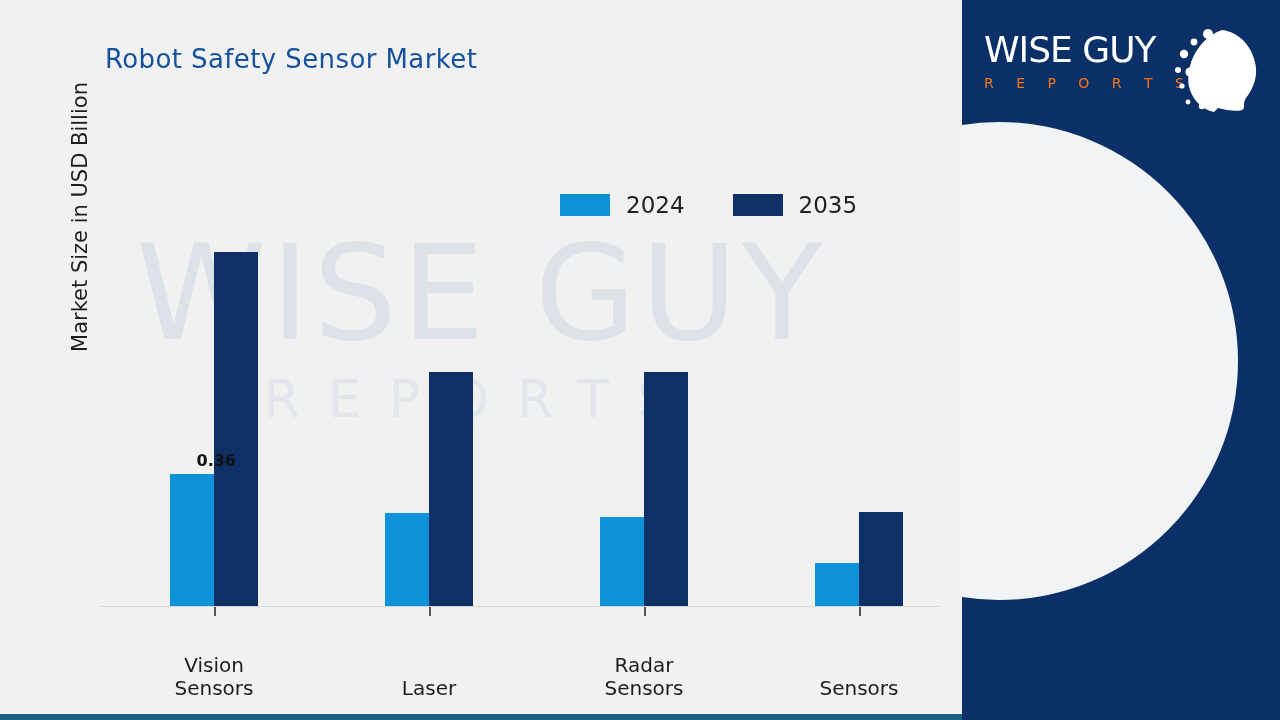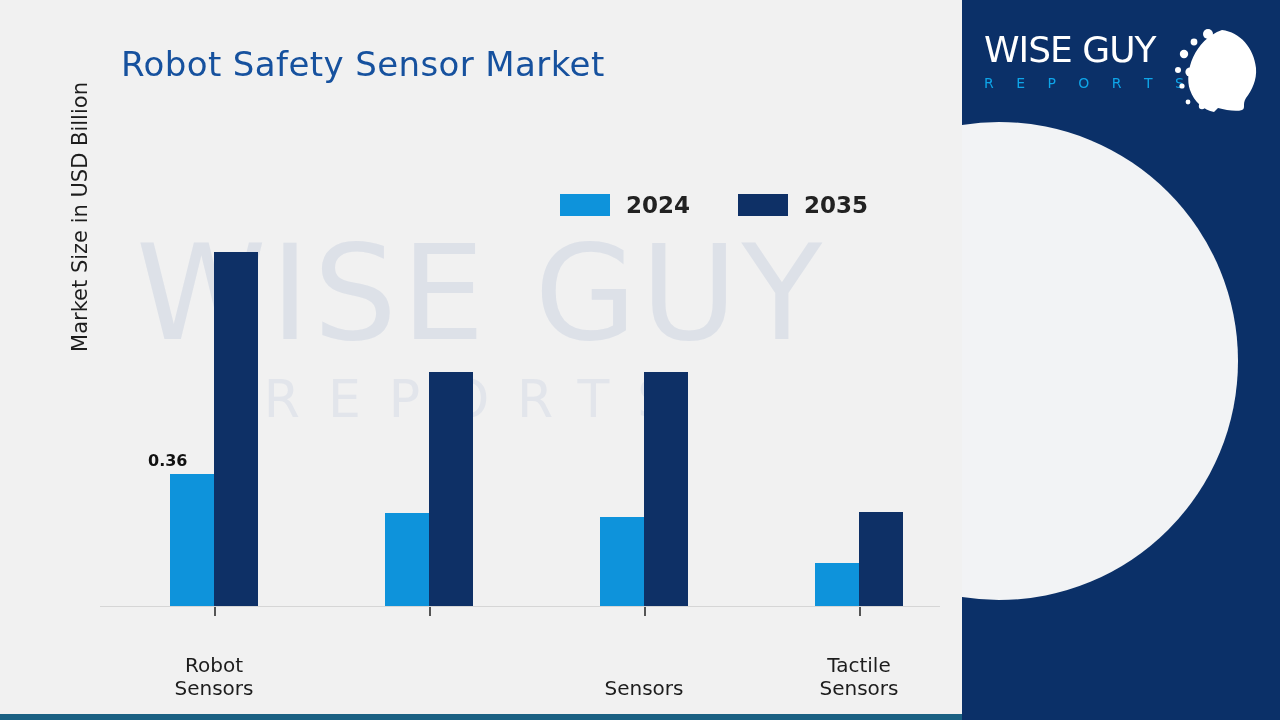--- a/index.html
+++ b/index.html
@@ -27,56 +27,56 @@
     color:#dde1e8; line-height:1; white-space:nowrap;
     font-family:"DejaVu Sans", sans-serif;
   }
   #watermark .wm-sub {
     font-size:52px; letter-spacing:28px; color:#e2e5eb;
     line-height:1; margin-top:14px; white-space:nowrap;
   }
 
   
   #page-title {
-    position:absolute; left:121px; top:44px;
-    font-size:34px; color:#16519e; font-weight:400;
+    position:absolute; left:105px; top:44px;
+    font-size:26px; color:#16519e; font-weight:400;
     letter-spacing:0.4px; white-space:nowrap;
   }
 
   
   #y-axis-label {
     position:absolute; left:-110px; top:205px; width:380px;
     transform:rotate(-90deg); transform-origin:center center;
     text-align:center; font-size:21px; color:#1d1d1d; white-space:nowrap;
   }
 
   
   #legend {
     position:absolute; left:560px; top:192px;
     display:flex; align-items:center; gap:48px;
   }
   .legend-item { display:flex; align-items:center; gap:16px; }
   .legend-swatch { width:50px; height:22px; display:block; }
-  .legend-text { font-size:23px; color:#222;font-weight:bold; }
+  .legend-text { font-size:23px; color:#222; }
 
   
   #plot {
     position:absolute; left:0; top:0; width:962px; height:720px;
   }
   #baseline {
     position:absolute; left:100px; top:606px; width:840px; height:1px;
     background:#d6d6d6;
   }
   .bar-group { position:absolute; bottom:114px; height:400px; }
   .bars { position:absolute; bottom:0; left:0; display:flex; align-items:flex-end; }
   .bar { display:block; }
   .bar-2024 { background:#0e93db; width:44px; }
   .bar-2032 { background:#0e3066; width:44px; }
   .bar-value {
-    position:absolute; left:0; width:88px; text-align:left;
+    position:absolute; left:0; width:88px; text-align:right;
     font-size:16px; font-weight:bold; color:#111;
   }
   .tick {
     position:absolute; bottom:-10px; left:44px; width:2px; height:9px;
     background:#555;
   }
   .cat-label {
     position:absolute; bottom:-94px; left:-36px; width:160px;
     text-align:center; font-size:20px; color:#1d1d1d; line-height:1.16;
   }
@@ -98,21 +98,21 @@
   #brand-bubbles { position:absolute; left:-200px; top:140px; width:300px; height:450px; }
   #brand-logo {
     position:absolute; left:22px; top:32px; width:272px; z-index:5;
   }
   #brand-logo .logo-main {
     font-size:36px; color:#ffffff; letter-spacing:-1px;
     font-weight:400; line-height:1; white-space:nowrap;
     font-family:"DejaVu Sans", sans-serif;
   }
   #brand-logo .logo-sub {
-    font-size:14px; color:#0ea5e9; letter-spacing:9px;
+    font-size:14px; color:#f97316; letter-spacing:9px;
     margin-top:8px; line-height:1; white-space:nowrap;
   }
   #brand-logo-mark { position:absolute; right:-4px; top:-8px; width:86px; height:92px; }
 
   
   #bottom-strip {
     position:absolute; left:0; bottom:0; width:962px; height:6px;
     background:#1b6183;
   }
 </style>
@@ -145,54 +145,55 @@
     <div id="baseline"></div>
 
     <div class="bar-group" style="left:170px;">
       <div class="bars">
         <span class="bar bar-2024" style="height:132px"></span>
         <span class="bar bar-2032" style="height:354px"></span>
       </div>
       <div class="bar-value" style="bottom:136px; left:-22px;">0.36</div>
       <div class="tick"></div>
       <div class="cat-label">
-        <div>Robot</div>
+        <div>Vision</div>
         <div>Sensors</div>
       </div>
     </div>
 
     <div class="bar-group" style="left:385px;">
       <div class="bars">
         <span class="bar bar-2024" style="height:93px"></span>
         <span class="bar bar-2032" style="height:234px"></span>
       </div>
       <div class="tick"></div>
       <div class="cat-label">
+        <div>Laser</div>
       </div>
     </div>
 
     <div class="bar-group" style="left:600px;">
       <div class="bars">
         <span class="bar bar-2024" style="height:89px"></span>
         <span class="bar bar-2032" style="height:234px"></span>
       </div>
       <div class="tick"></div>
       <div class="cat-label">
+        <div>Radar</div>
         <div>Sensors</div>
       </div>
     </div>
 
     <div class="bar-group" style="left:815px;">
       <div class="bars">
         <span class="bar bar-2024" style="height:43px"></span>
         <span class="bar bar-2032" style="height:94px"></span>
       </div>
       <div class="tick"></div>
       <div class="cat-label">
-        <div>Tactile</div>
         <div>Sensors</div>
       </div>
     </div>
   </div>
 
   <div id="bottom-strip"></div>
 </div>
 
 <div id="brand-panel">
 

